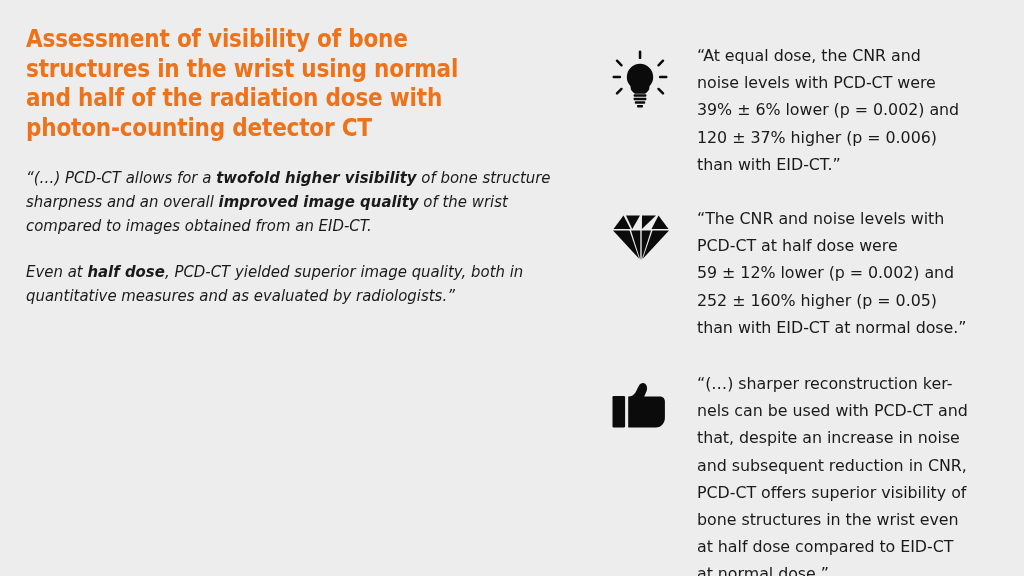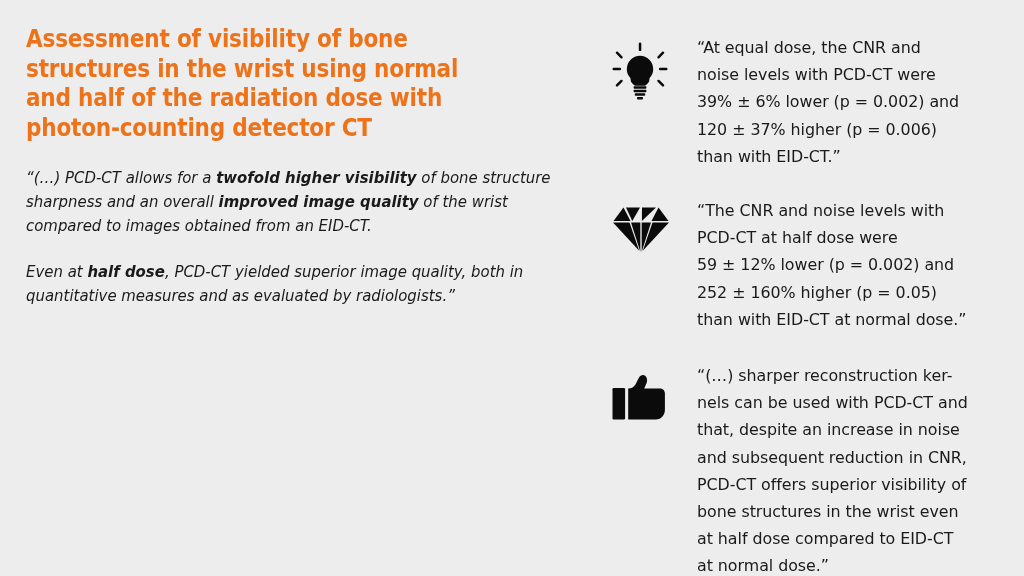--- a/index.html
+++ b/index.html
@@ -91,21 +91,21 @@
     line-height: 27.2px;
     color: #1a1a1a;
     letter-spacing: -0.05px;
     transform: scaleX(0.975);
     transform-origin: left top;
     width: 308px;
   }
   .qline { display: block; white-space: nowrap; }
 
   
-  #block-0 { margin-top: 0px; }
+  #block-0 { margin-top: 8px; }
   #block-0 .icon-cell { padding-top: 8px; }
   #block-1 { margin-top: 27px; justify-content: flex-end; }
   #block-1 .icon-cell { padding-top: 6px; }
   #block-2 { margin-top: 29px; }
   #block-2 .icon-cell { padding-top: 12px; }
 </style>
 </head>
 <body>
 
 <div class="slide">

